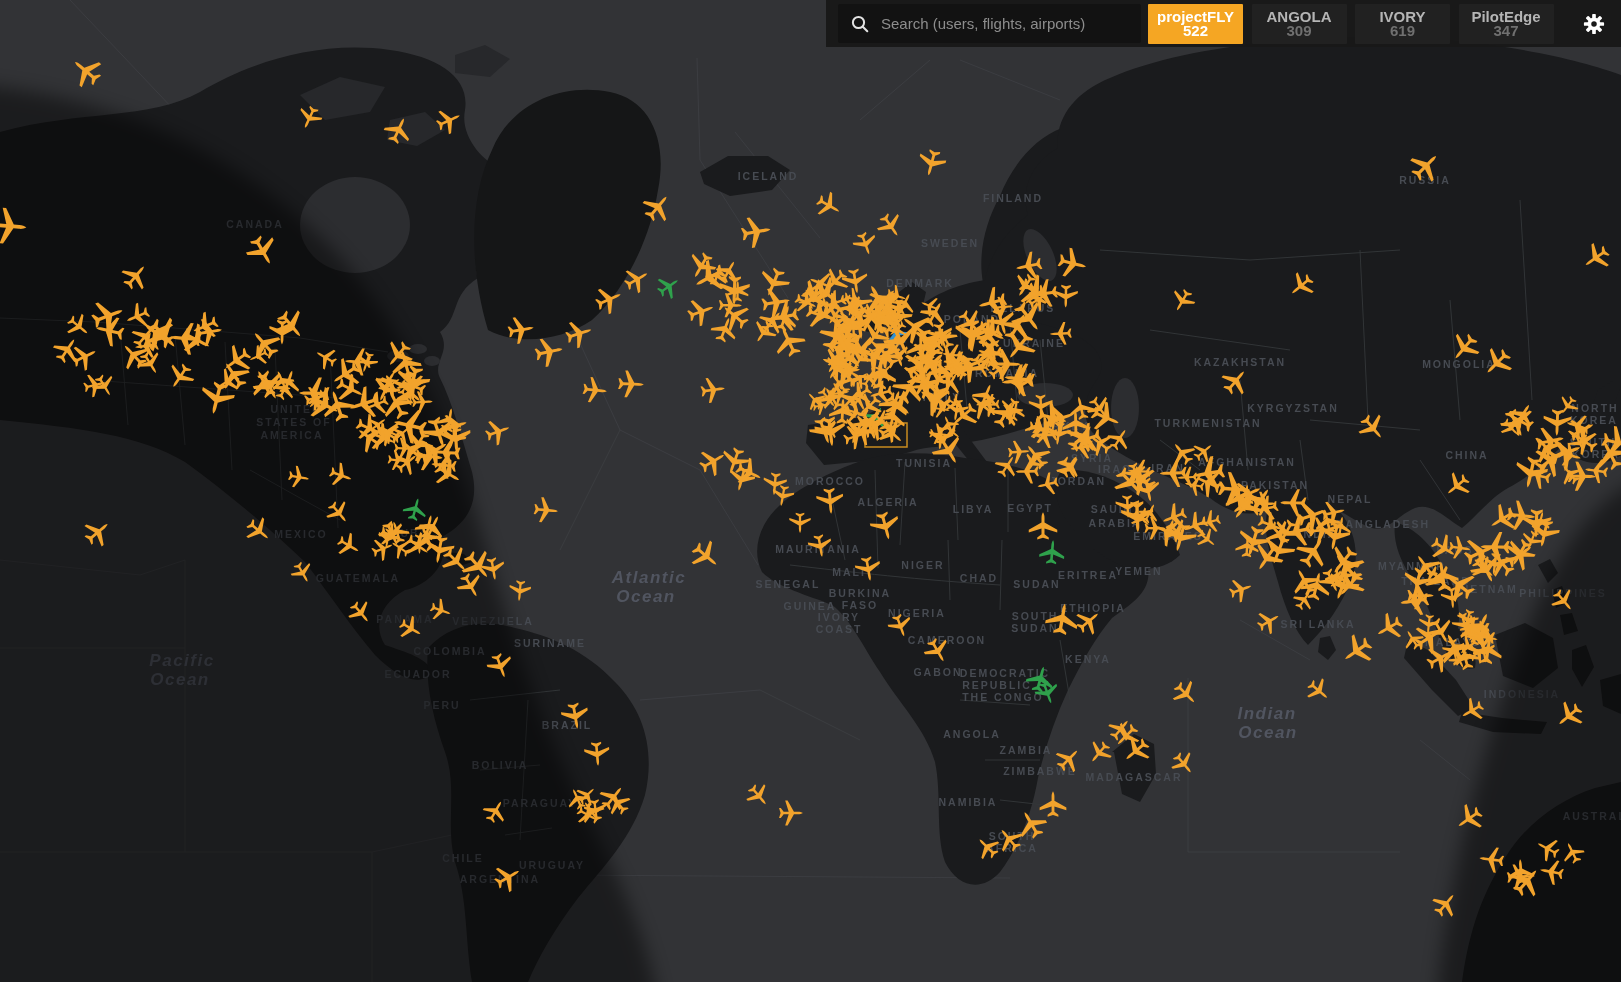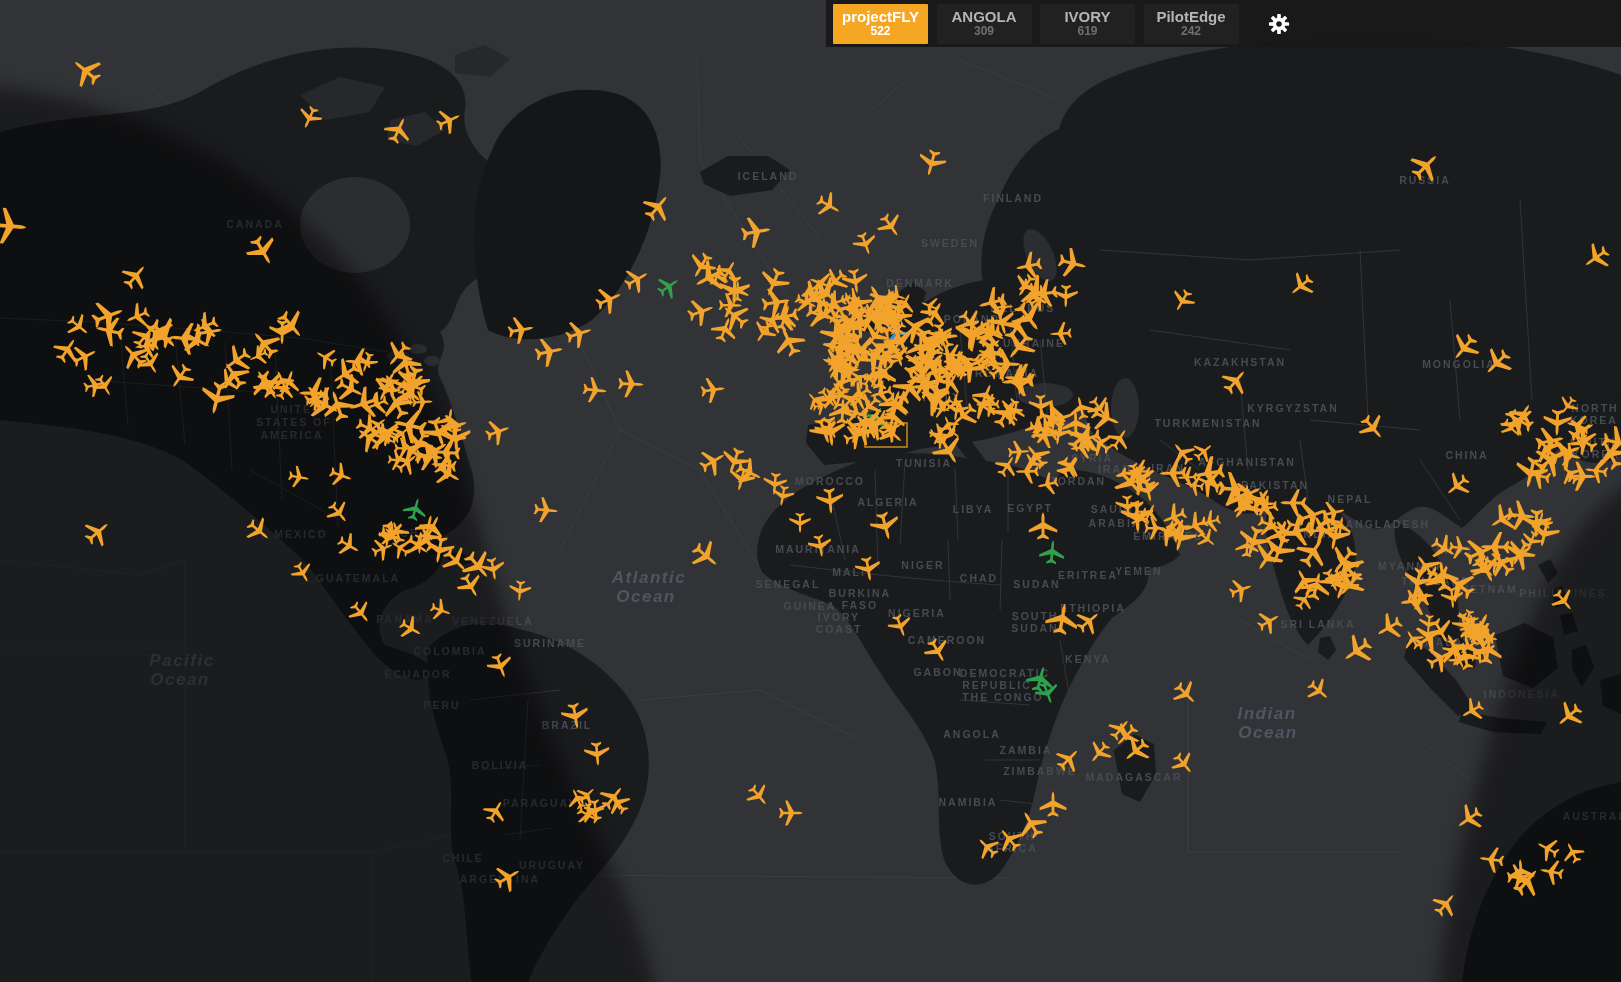--- a/index.html
+++ b/index.html
@@ -24,21 +24,21 @@
              display:flex;align-items:center;flex:none;}
   #searchbox svg{margin:0 10px 0 13px;flex:none;}
   #search-input{background:transparent;border:0;outline:none;color:#d8d8d8;font-size:15px;
                 font-family:"Liberation Sans",sans-serif;width:240px;}
   #search-input::placeholder{color:#8d8d8d;}
   .netbtn{width:95px;height:40px;margin-left:8.5px;border:0;border-radius:1px;cursor:pointer;
           display:flex;flex-direction:column;align-items:center;justify-content:center;
           background:#212121;font-family:"Liberation Sans",sans-serif;padding:0;flex:none;}
   .netbtn:first-of-type{margin-left:7px;}
   .netbtn .nlabel{font-size:15px;font-weight:bold;color:#b5b5b5;line-height:15px;}
-  .netbtn .ncount{font-size:12px;font-weight:bold;color:#707070;line-height:14px;}
+  .netbtn .ncount{font-size:15px;font-weight:bold;color:#707070;line-height:14px;}
   .netbtn.active{background:#f5a623;}
   .netbtn.active .nlabel,.netbtn.active .ncount{color:#ffffff;}
   #gear-btn{margin-left:28px;background:transparent;border:0;cursor:pointer;padding:0;
             width:24px;height:24px;display:flex;align-items:center;justify-content:center;}
 </style>
 </head>
 <body>
 
 <div id="stage">
 
@@ -784,35 +784,42 @@
         <use href="#plane-shape" xlink:href="#plane-shape" transform="translate(592.2,812.4) rotate(324) scale(0.416) translate(-32,-32)" fill="#f2a32c"></use>
         <use href="#plane-shape" xlink:href="#plane-shape" transform="translate(595.4,809.4) rotate(173) scale(0.389) translate(-32,-32)" fill="#f2a32c"></use>
         <use href="#plane-shape" xlink:href="#plane-shape" transform="translate(577.8,799.4) rotate(336) scale(0.380) translate(-32,-32)" fill="#f2a32c"></use>
         <use href="#plane-shape" xlink:href="#plane-shape" transform="translate(612.7,798.2) rotate(39) scale(0.452) translate(-32,-32)" fill="#f2a32c"></use>
         <use href="#plane-shape" xlink:href="#plane-shape" transform="translate(618.5,803.7) rotate(321) scale(0.411) translate(-32,-32)" fill="#f2a32c"></use>
         <use href="#plane-shape" xlink:href="#plane-shape" transform="translate(586.2,795.9) rotate(47) scale(0.355) translate(-32,-32)" fill="#f2a32c"></use>
       </g>
   </svg>
 
   <div id="topbar">
+    <div id="searchbox">
+      <svg width="18" height="18" viewBox="0 0 18 18">
+        <circle cx="7.5" cy="7.5" r="5.6" fill="none" stroke="#e2e2e2" stroke-width="2"></circle>
+        <line x1="11.8" y1="11.8" x2="16.3" y2="16.3" stroke="#e2e2e2" stroke-width="2" stroke-linecap="round"></line>
+      </svg>
+      <input id="search-input" type="text" placeholder="Search (users, flights, airports)" style="">
+    </div>
     <button class="netbtn active">
       <span class="nlabel">projectFLY</span>
       <span class="ncount">522</span>
     </button>
     <button class="netbtn">
       <span class="nlabel">ANGOLA</span>
       <span class="ncount">309</span>
     </button>
     <button class="netbtn">
       <span class="nlabel">IVORY</span>
       <span class="ncount">619</span>
     </button>
     <button class="netbtn">
       <span class="nlabel">PilotEdge</span>
-      <span class="ncount">242</span>
+      <span class="ncount">347</span>
     </button>
     <button id="gear-btn">
       <svg width="22" height="22" viewBox="-12 -12 24 24">
         <g fill="#ffffff">
           <circle r="7"></circle>
           <g id="teeth">
             <rect x="-2" y="-11" width="4" height="5" rx="1"></rect>
             <rect x="-2" y="-11" width="4" height="5" rx="1" transform="rotate(45)"></rect>
             <rect x="-2" y="-11" width="4" height="5" rx="1" transform="rotate(90)"></rect>
             <rect x="-2" y="-11" width="4" height="5" rx="1" transform="rotate(135)"></rect>

